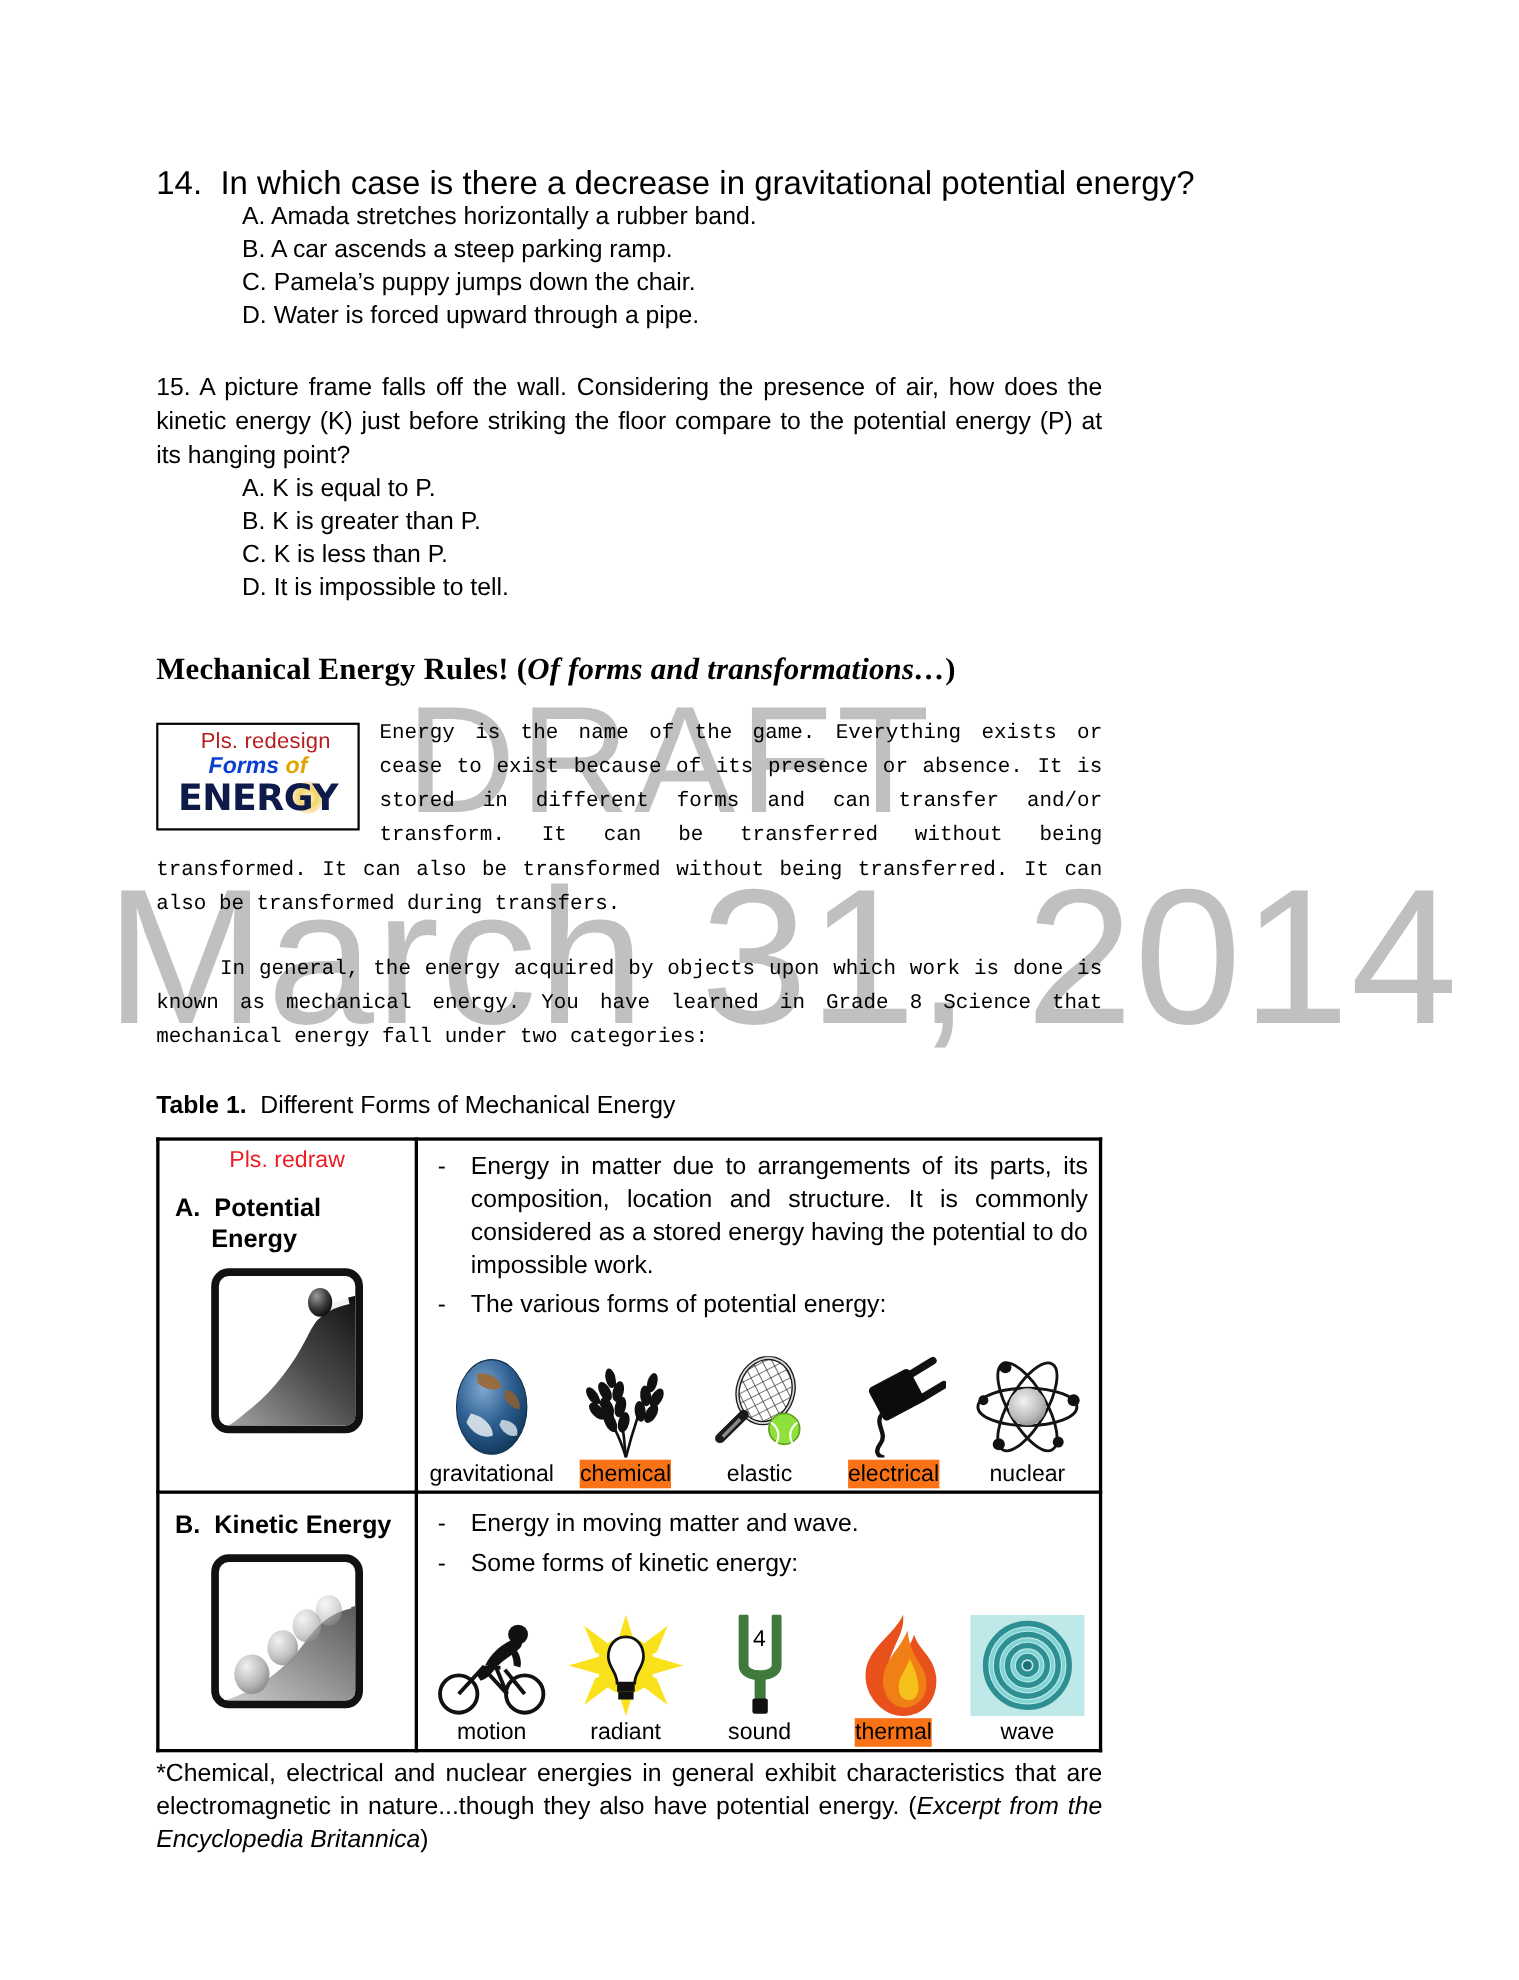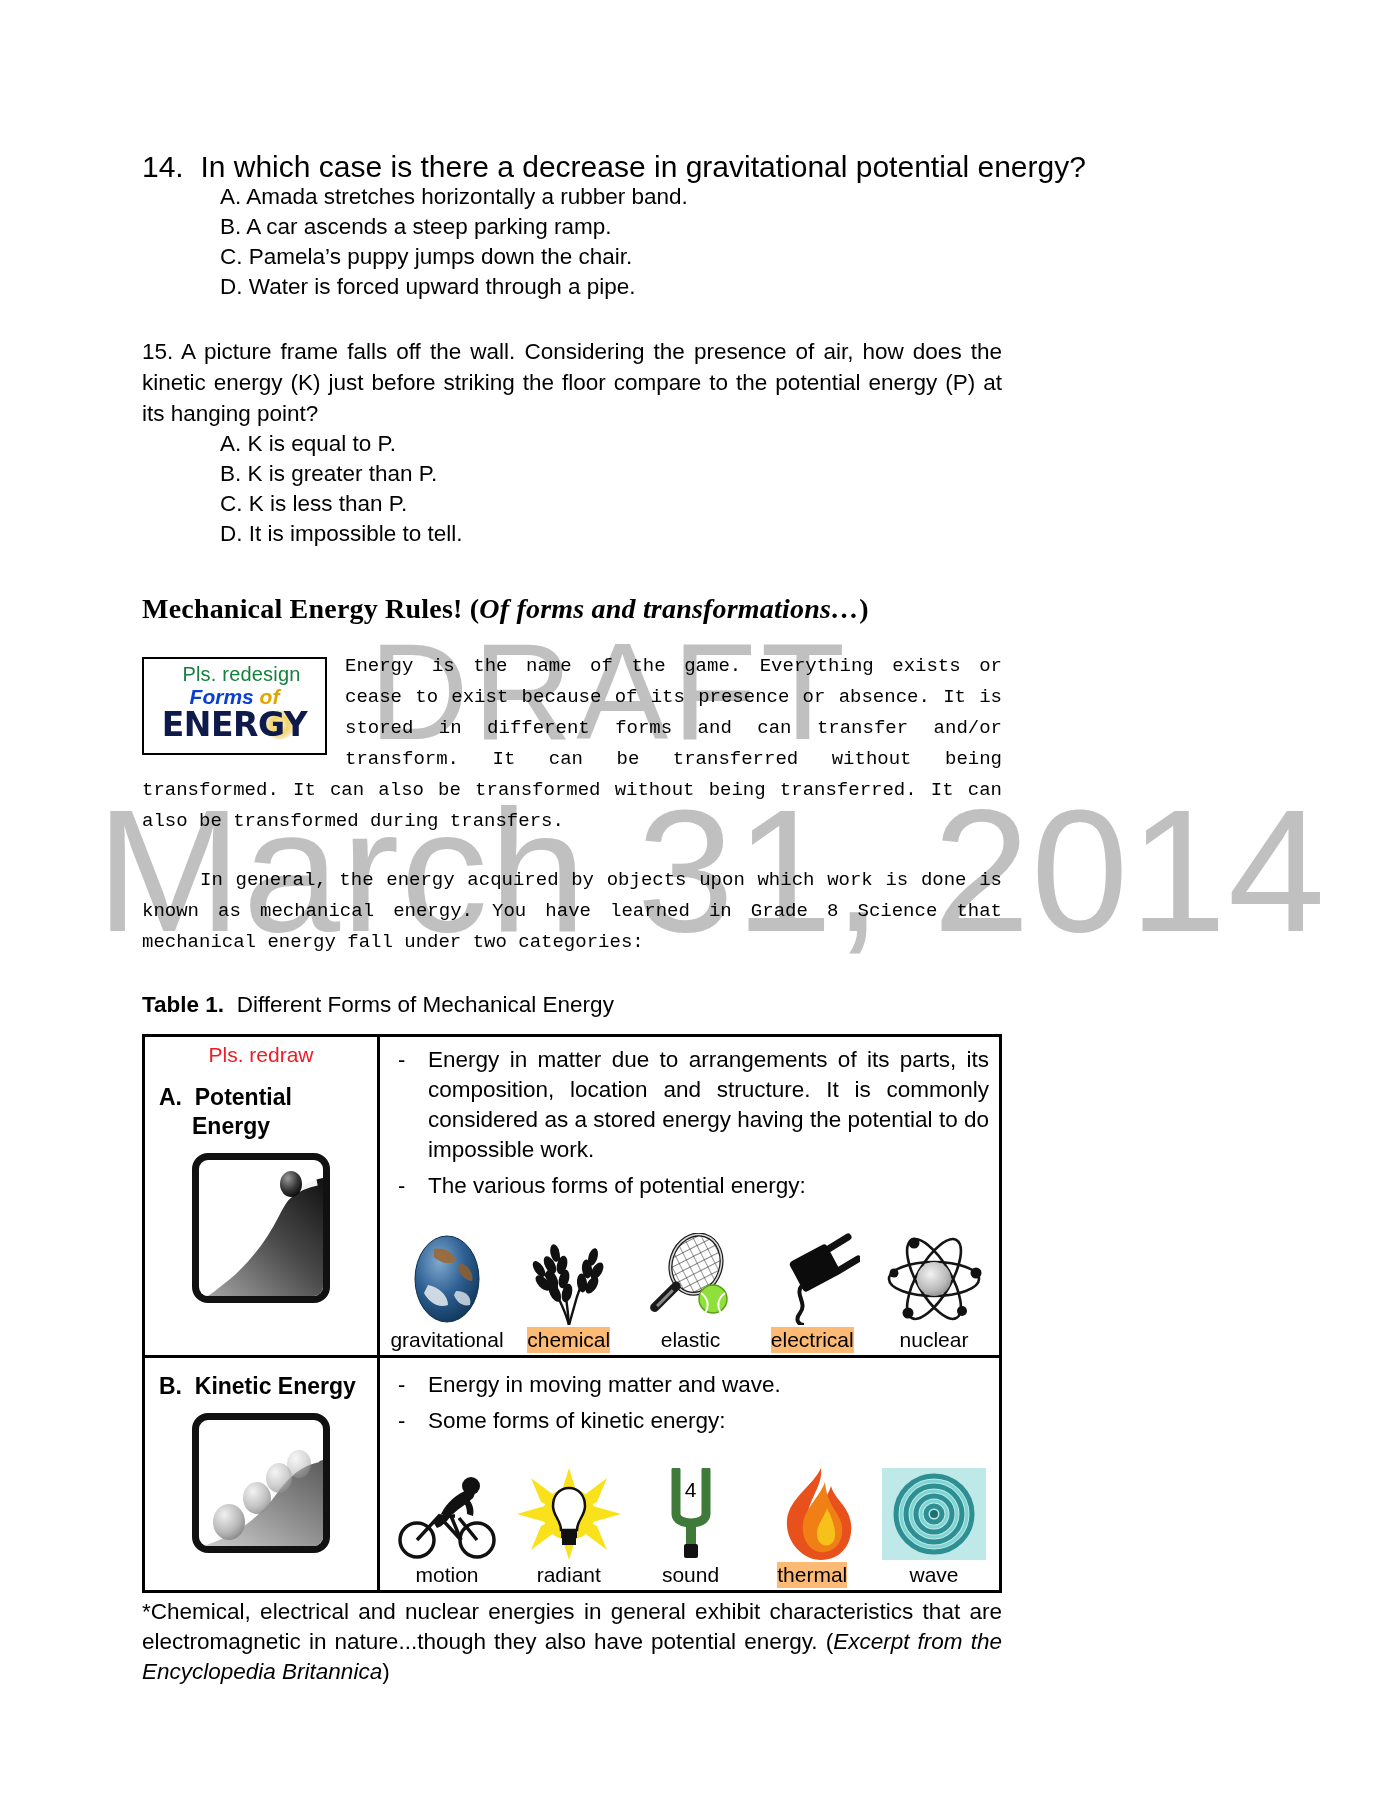--- a/index.html
+++ b/index.html
@@ -84,21 +84,21 @@
     width: 185px;
     height: 98px;
     border: 2px solid #000;
     background: #fff;
     margin: 6px 18px 4px 0;
     box-sizing: border-box;
     position: relative;
     overflow: hidden;
   }
   .logo-redesign {
-    color: #15803d;
+    color: #b91c1c;
     font-size: 20px;
     text-align: center;
     margin-top: 4px;
     letter-spacing: 0.2px;
     padding-left: 14px;
   }
   .logo-forms {
     text-align: center;
     font-family: Liberation Sans, sans-serif;
     font-weight: bold;
@@ -211,21 +211,21 @@
     align-items: center;
     width: 118px;
   }
   .icon-art { height: 92px; display: flex; align-items: flex-end; justify-content: center; }
   .icon-lbl {
     font-size: 21px;
     line-height: 26px;
     margin-top: 2px;
     white-space: nowrap;
   }
-  .icon-lbl.hl { background: #fdba74; }
+  .icon-lbl.hl { background: #f97316; }
   .icon-cell.drop { margin-top: 16px; }
 
   .footnote {
     font-size: 22.5px;
     line-height: 30px;
     text-align: justify;
     margin-top: 4px;
   }
   .footnote i { font-style: italic; }
 

